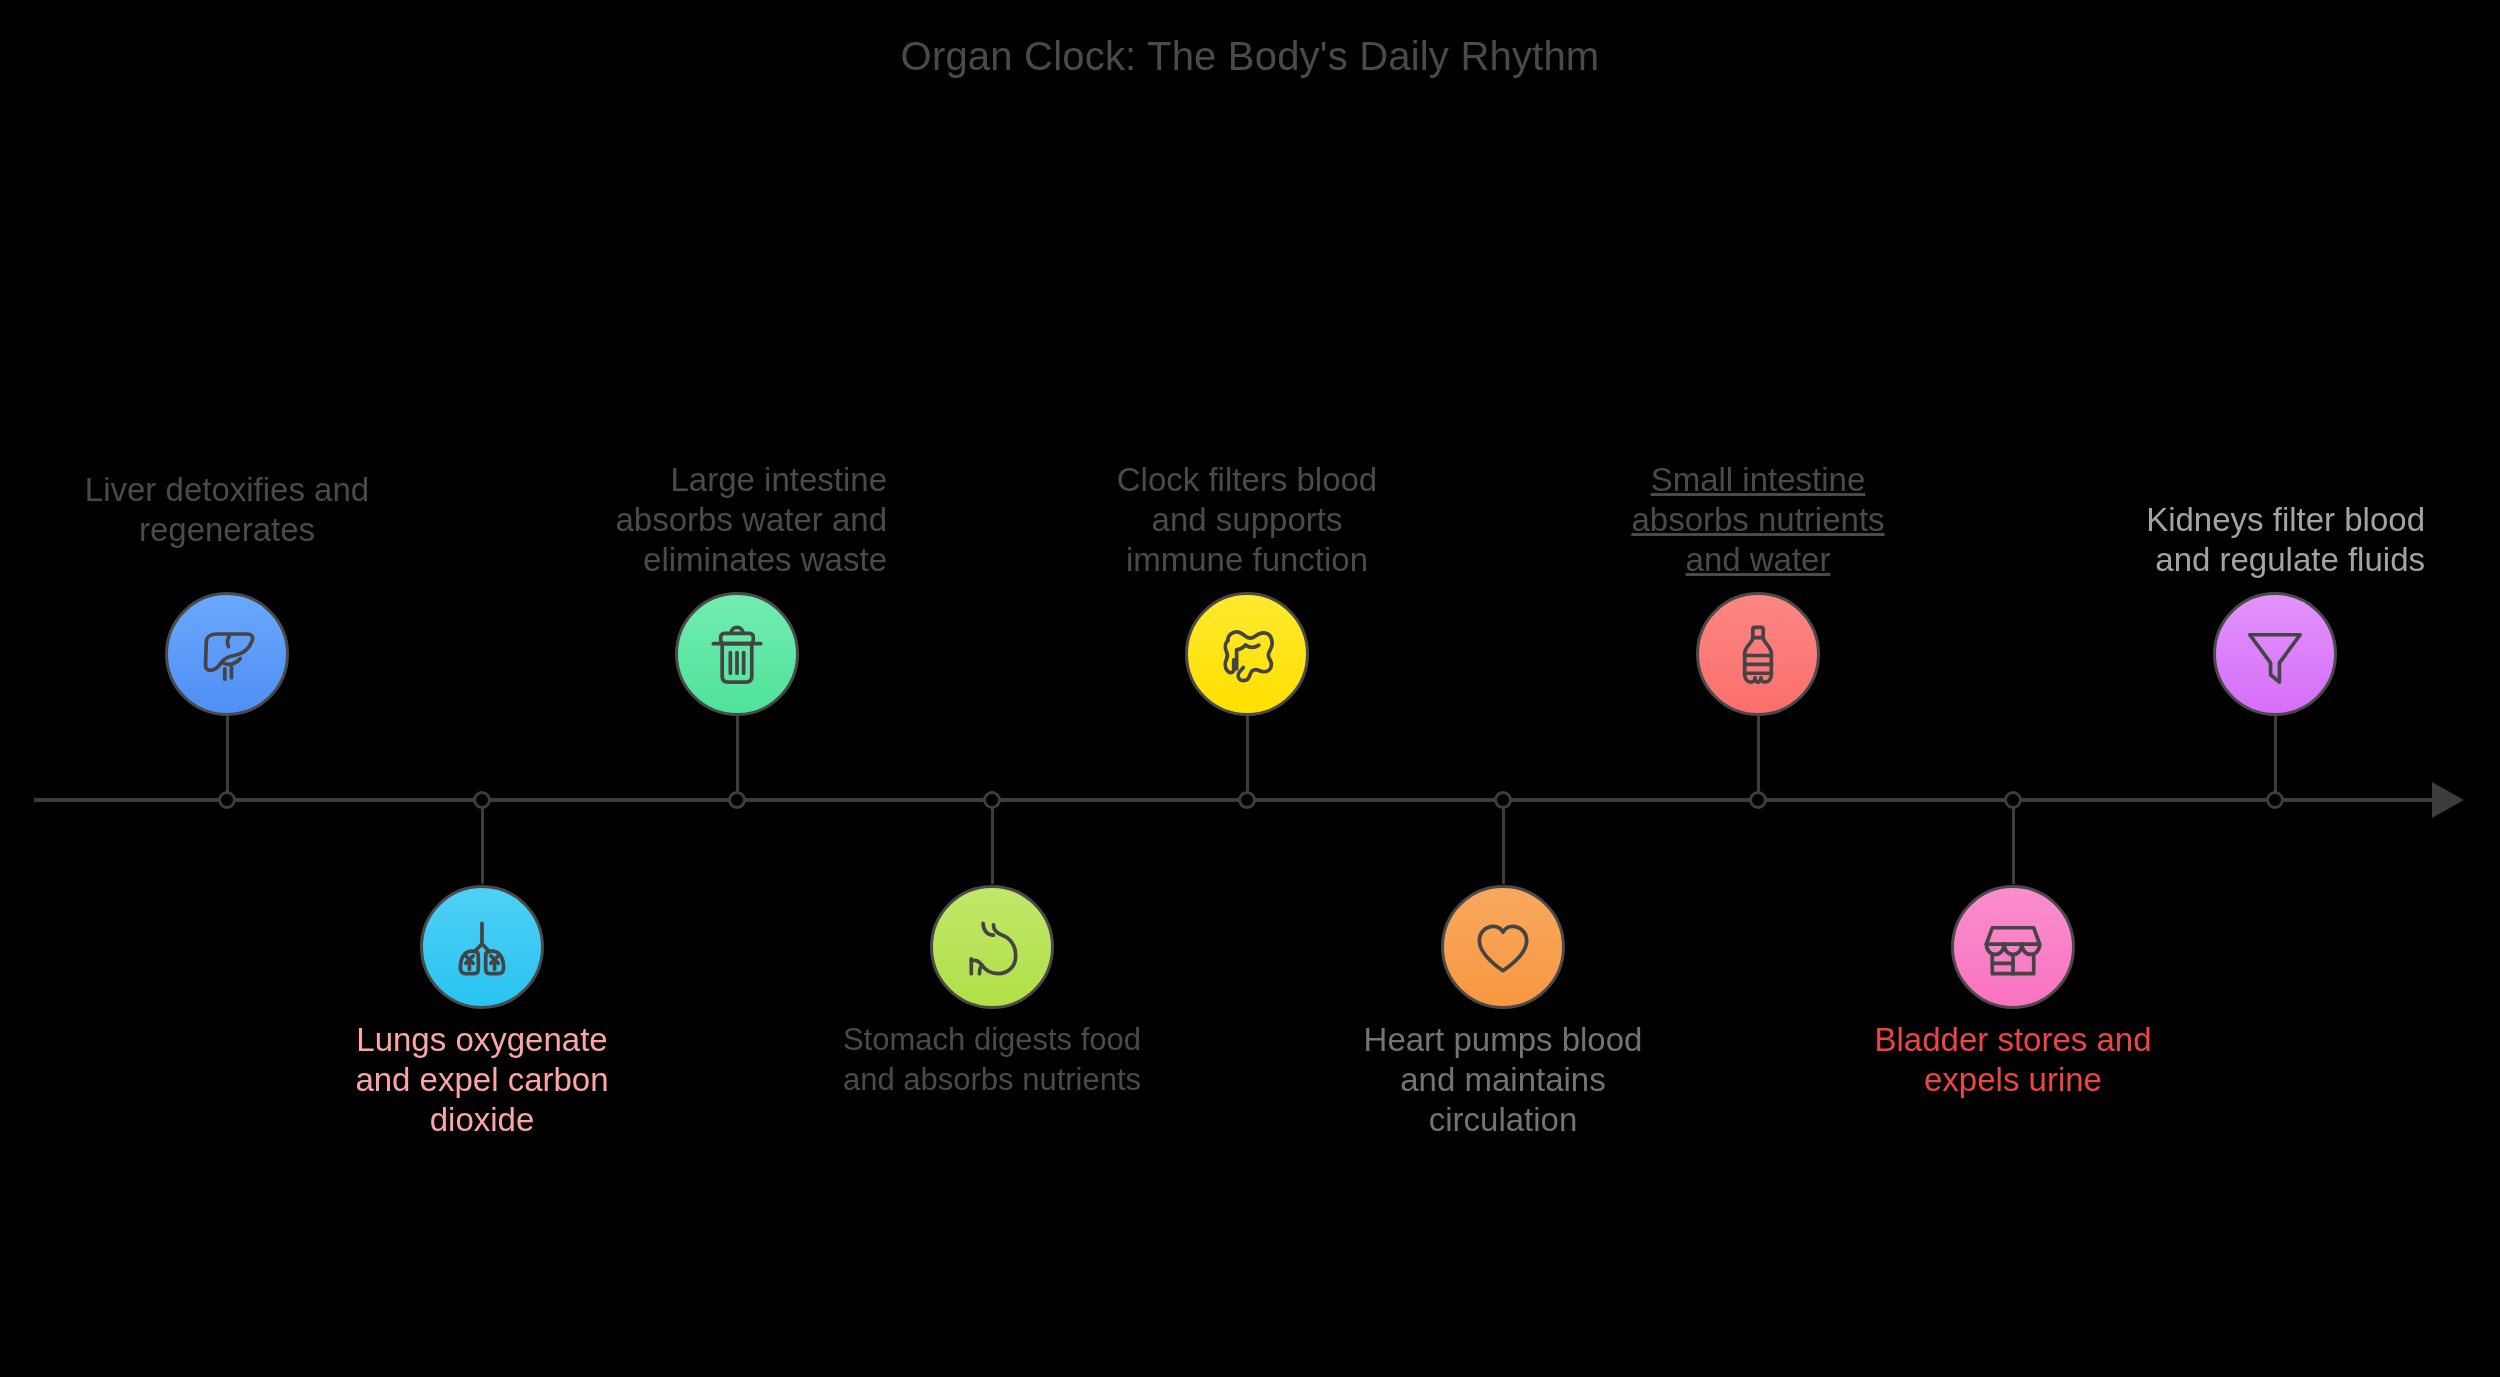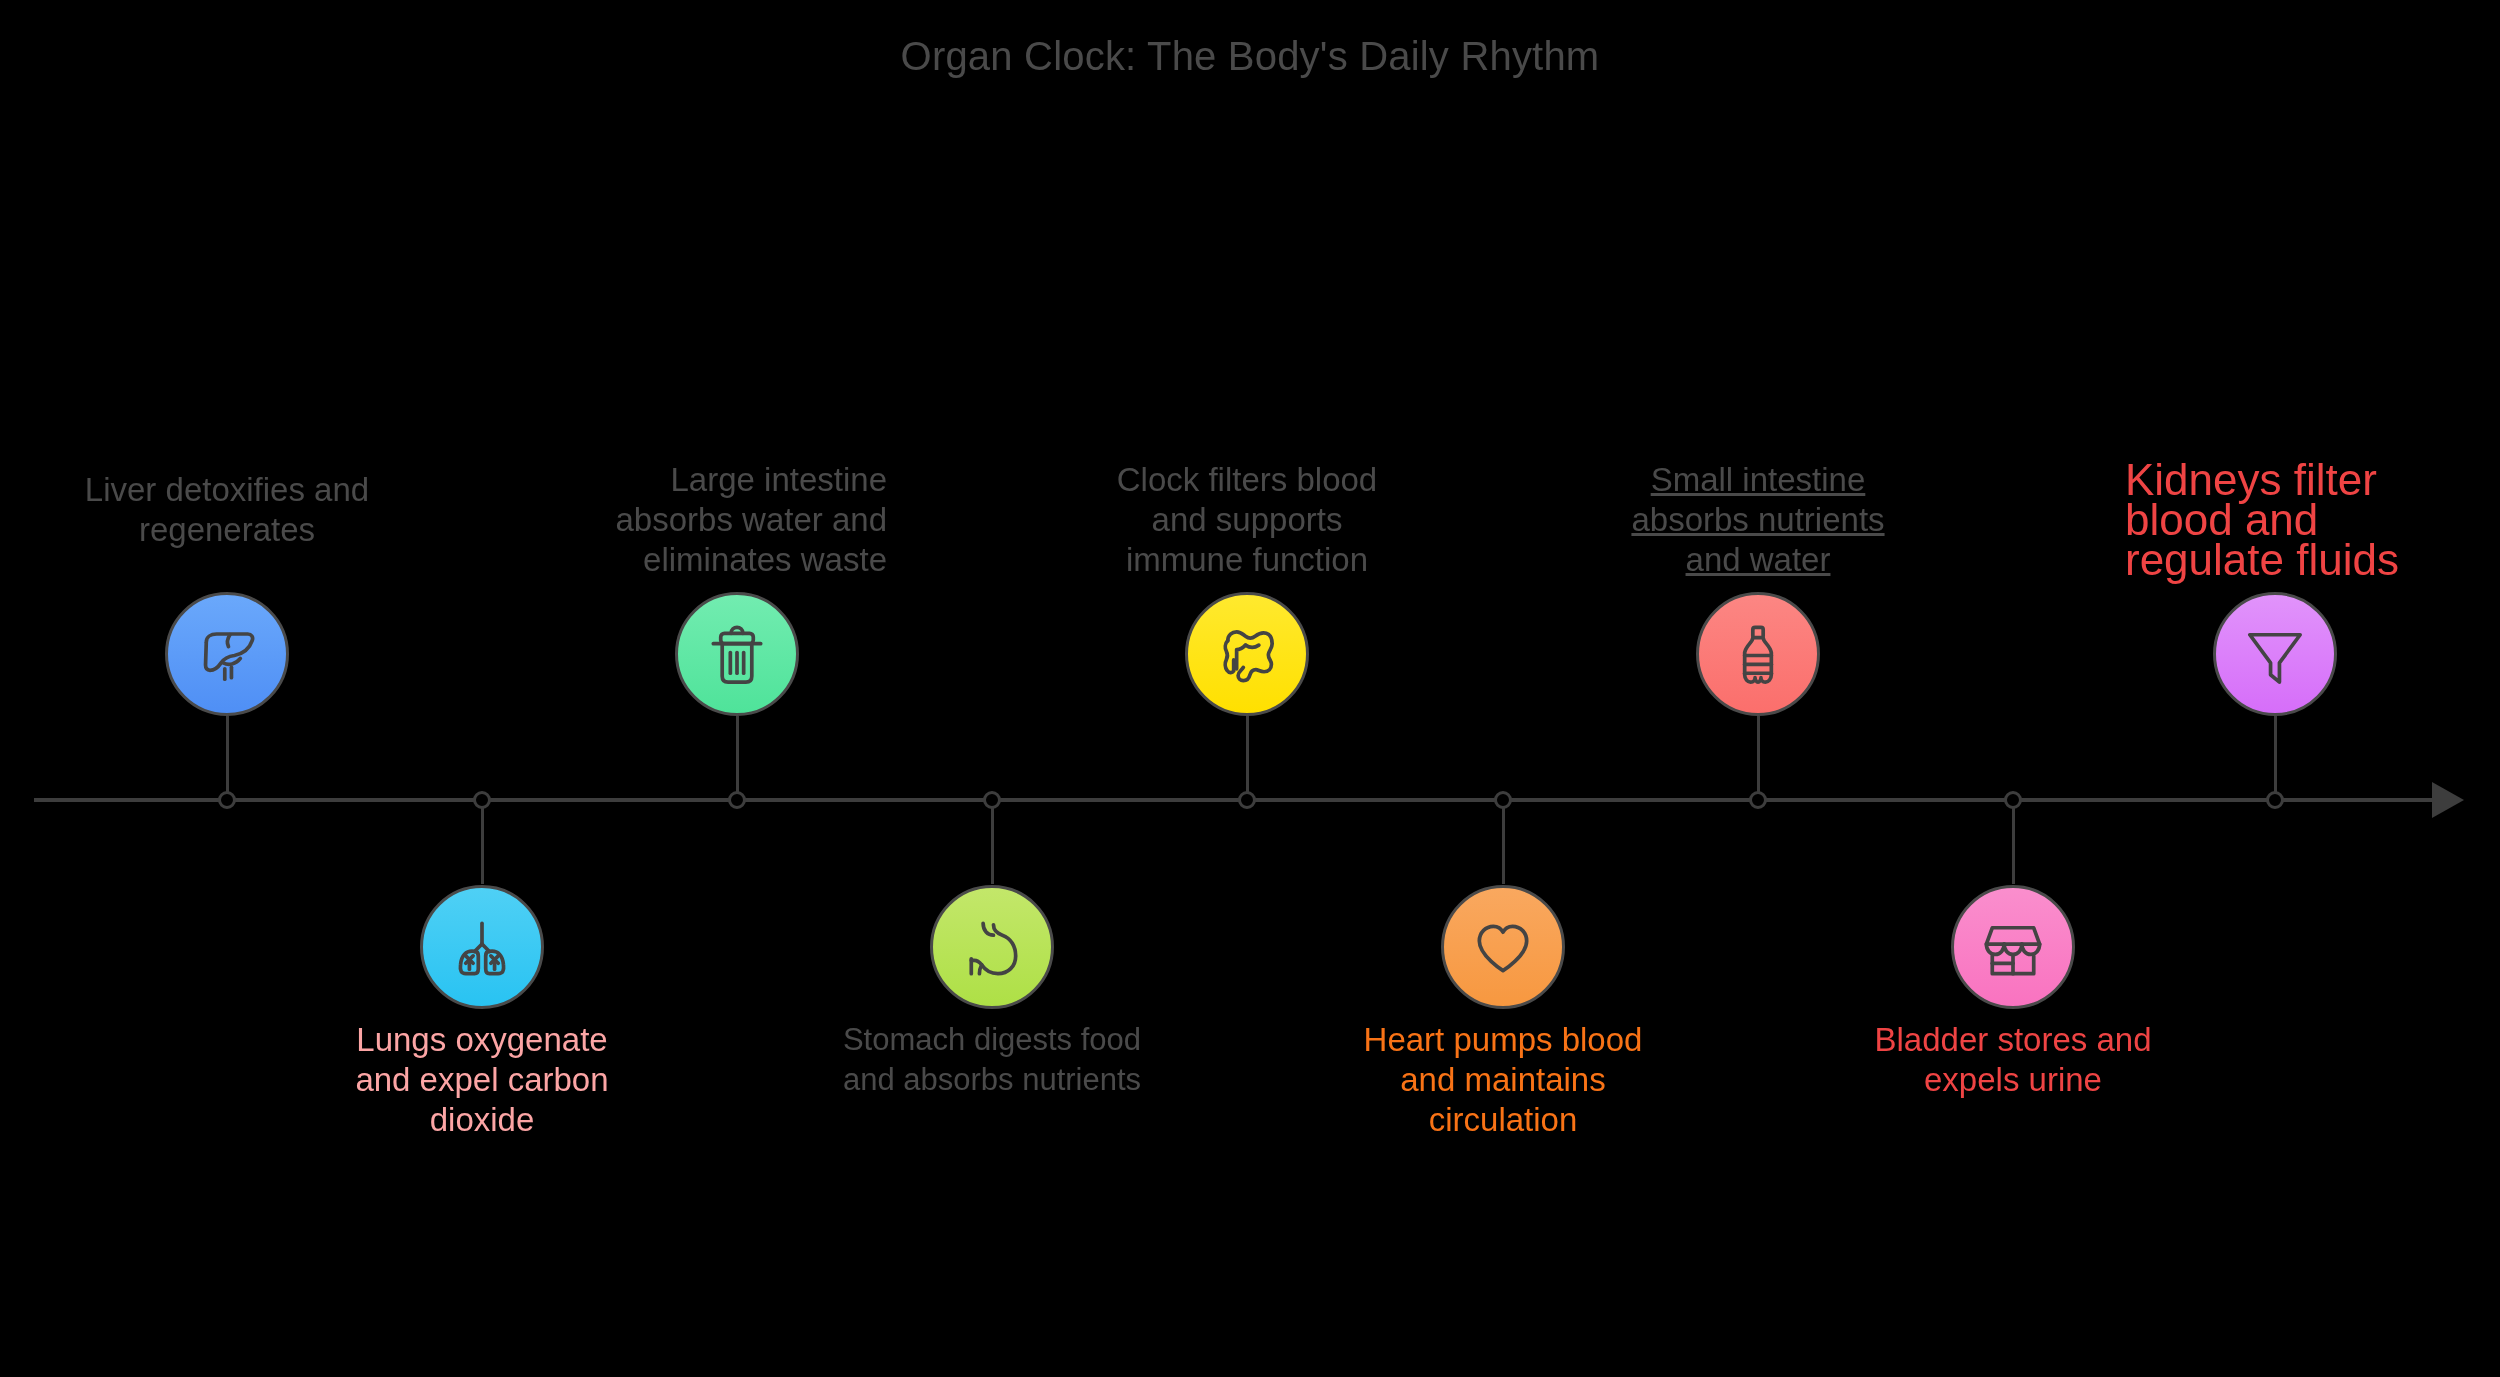--- a/index.html
+++ b/index.html
@@ -176,21 +176,21 @@
       <div style="position: absolute; width: 300px; margin-left: -150px; left: 1247px; text-align: center; font-size: 33px; line-height: 40px; color: rgb(74, 74, 74); bottom: 797px;">Clock filters blood and supports immune function</div>
       <div class="connector down" style="left: 1503px;"></div>
       <div class="axis-node" style="left: 1503px;"></div>
       <div class="node-circle bottom" style="left: 1503px; background: linear-gradient(rgb(249, 168, 95), rgb(247, 152, 64));">
         <span>
           <svg viewBox="0 0 100 100">
             <path d="M50 82 C50 82 18 62 18 42 C18 30 27 22 37 22 C44 22 48 26 50 30 C52 26 56 22 63 22 C73 22 82 30 82 42 C82 62 50 82 50 82 Z"></path>
           </svg>
         </span>
       </div>
-      <div style="position: absolute; width: 300px; margin-left: -150px; left: 1503px; text-align: center; font-size: 33px; line-height: 40px; color: #f97316; top: 1020px;">Heart pumps blood and maintains circulation</div>
+      <div style="position: absolute; width: 300px; margin-left: -150px; left: 1503px; text-align: center; font-size: 33px; line-height: 40px; color: #737373; top: 1020px;">Heart pumps blood and maintains circulation</div>
       <div class="connector up" style="left: 1758px;"></div>
       <div class="axis-node" style="left: 1758px;"></div>
       <div class="node-circle top" style="left: 1758px; background: linear-gradient(rgb(252, 134, 131), rgb(251, 111, 108));">
         <span>
           <svg viewBox="0 0 100 100">
             <rect x="43" y="14" width="14" height="14" rx="3"></rect>
             <path d="M43 28 C43 34 34 38 32 48 L32 78 C32 84 36 88 40 88 C44 88 46 85 46 82 C46 85 48 88 50 88 C52 88 54 85 54 82 C54 85 56 88 60 88 C64 88 68 84 68 78 L68 48 C66 38 57 34 57 28"></path>
             <path d="M32 52 L68 52"></path>
             <path d="M32 64 L68 64"></path>
             <path d="M32 76 L68 76"></path>
@@ -216,16 +216,16 @@
       <div style="position: absolute; width: 300px; margin-left: -150px; left: 2013px; text-align: center; font-size: 33px; line-height: 40px; color: #ef4444; top: 1020px;">Bladder stores and expels urine</div>
       <div class="connector up" style="left: 2275px;"></div>
       <div class="axis-node" style="left: 2275px;"></div>
       <div class="node-circle top" style="left: 2275px; background: linear-gradient(rgb(225, 147, 251), rgb(214, 110, 249));">
         <span>
           <svg viewBox="0 0 100 100">
             <path d="M16 24 L84 24 L56 62 L56 88 L44 78 L44 62 Z"></path>
           </svg>
         </span>
       </div>
-      <div style="position: absolute; width: 300px; margin-left: -150px; left: 2275px; text-align: left; font-size: 44px; line-height: 40px; color: #ef4444; bottom: 797px;">Kidneys filter blood and regulate fluids</div>
+      <div style="position: absolute; width: 300px; margin-left: -150px; left: 2275px; text-align: right; font-size: 33px; line-height: 40px; color: #a3a3a3; bottom: 797px;">Kidneys filter blood and regulate fluids</div>
     </div>
 
 </div>
 
 </body></html>

